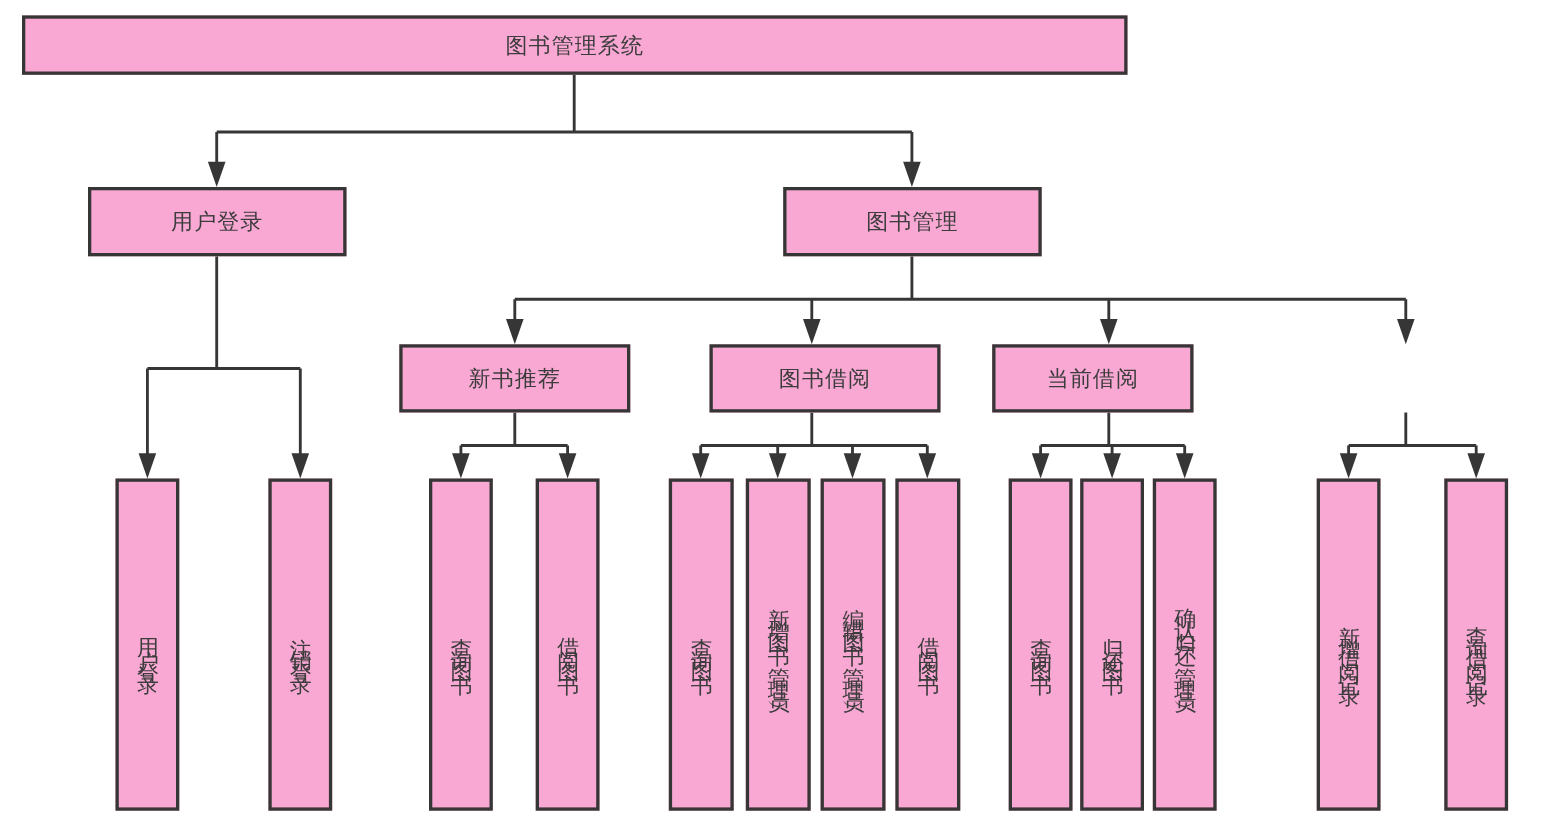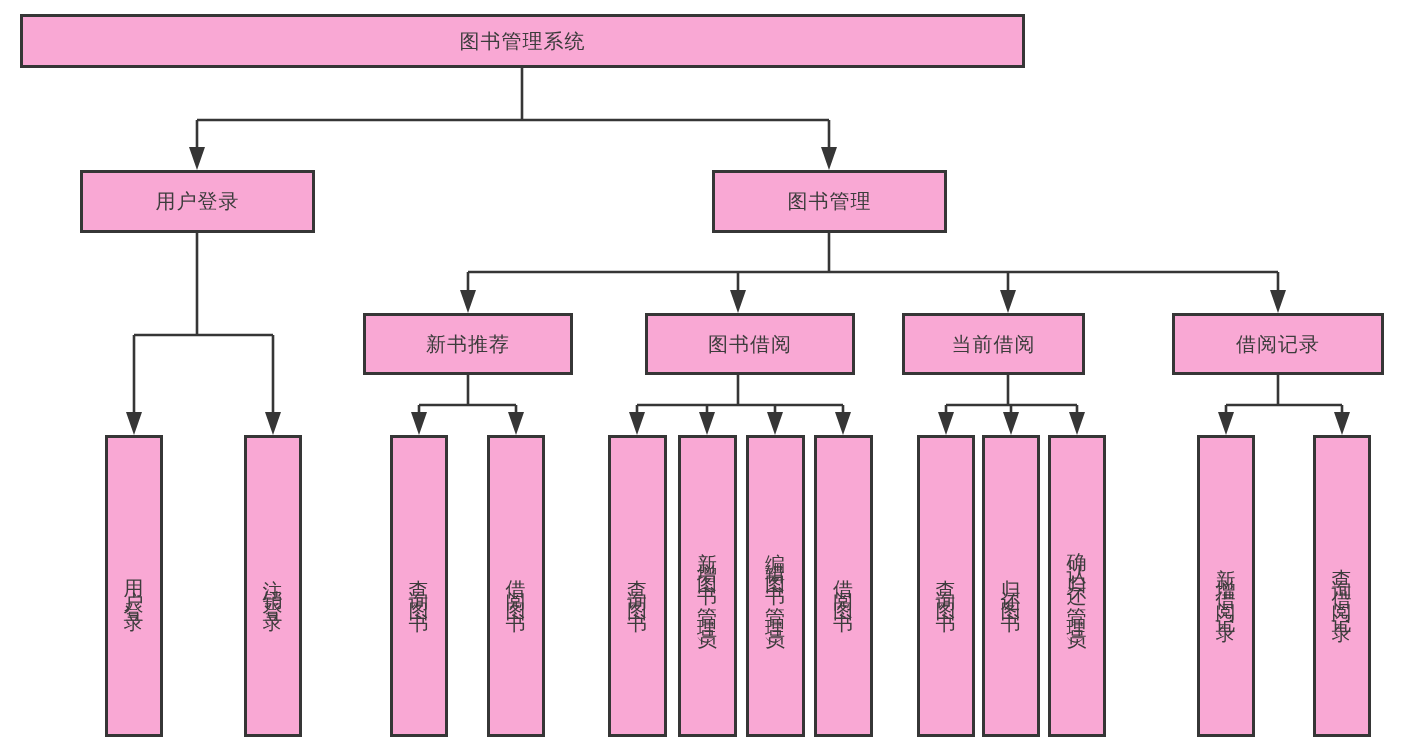--- a/index.html
+++ b/index.html
@@ -131,23 +131,20 @@
 
   <div class="box" style="left:712px; top:170px; width:235px; height:63px;">
     <span class="hlabel">图书管理</span>
   </div>
   <div class="box" style="left:633px; top:313px; width:210px; height:62px;margin-left:12px;">
     <span class="hlabel">图书借阅</span>
   </div>
   <div class="box" style="left:902px; top:313px; width:183px; height:62px;">
     <span class="hlabel">当前借阅</span>
   </div>
-  <div class="box" style="left:1172px; top:313px; width:212px; height:62px;">
-    <span class="hlabel">借阅记录</span>
-  </div>
 
   <div class="box" style="left:105px; top:435px; width:58px; height:302px;">
     <span class="vlabel">用户登录</span>
   </div>
   <div class="box" style="left:244px; top:435px; width:58px; height:302px;">
     <span class="vlabel">注销登录</span>
   </div>
 
   <div class="box" style="left:390px; top:435px; width:58px; height:302px;">
     <span class="vlabel">查询图书</span>

